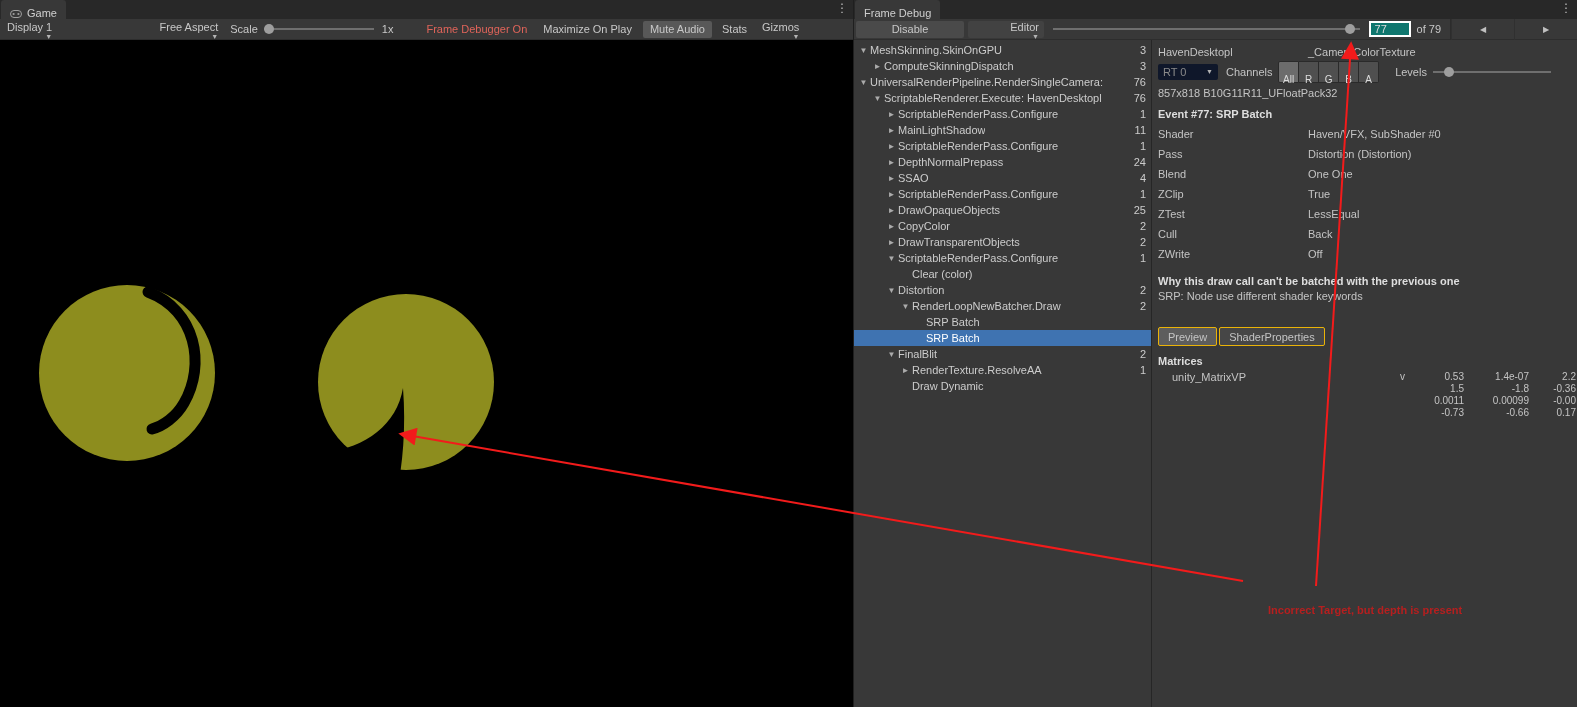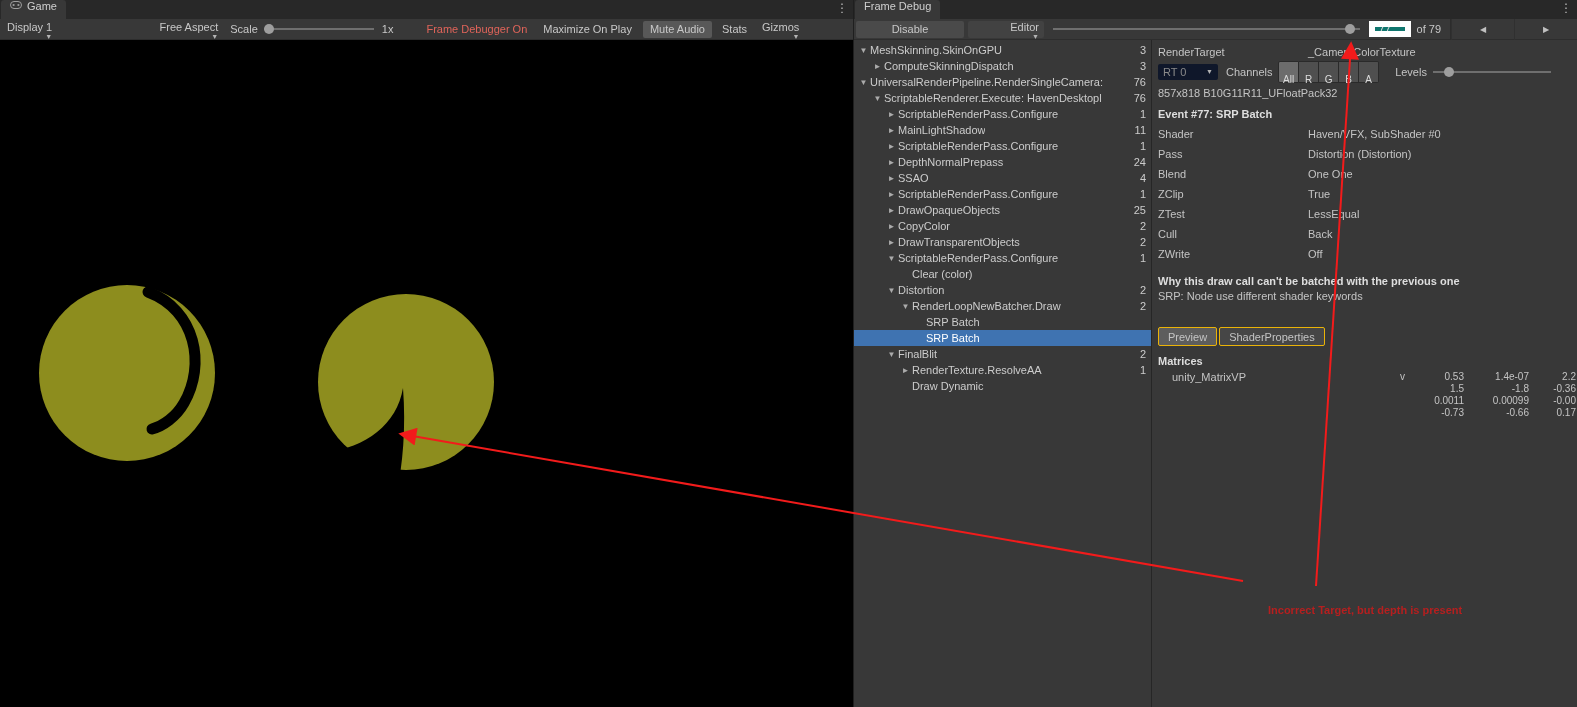--- a/index.html
+++ b/index.html
@@ -4,21 +4,21 @@
 <style>
   * { margin:0; padding:0; box-sizing:border-box; }
   html,body { background:#1e1e1e; }
   .root {
     position:relative; width:1577px; height:707px; overflow:hidden;
     background:#383838; font-family:"Liberation Sans", sans-serif;
     font-size:12px; color:#c8c8c8; user-select:none;
   }
   
   .tabbar { height:19px; background:#282828; display:flex; align-items:stretch; position:relative; }
-  .tab { height:19px; padding:0 9px; background:#383838; display:flex; align-items:flex-start; gap:5px;
+  .tab { height:19px; padding:0 9px; background:#383838; display:flex; align-items:flex-end; gap:5px;
          font-size:11px; color:#cfcfcf; border-radius:3px 3px 0 0; margin-left:1px; }
   .kebab { position:absolute; right:5px; top:1px; font-size:12px; color:#bdbdbd; cursor:pointer; }
   .toolbar { height:21px; background:#383838; border-bottom:1px solid #2d2d2d; display:flex;
              align-items:center; font-size:11px; color:#c8c8c8; white-space:nowrap; }
   .caret { font-size:7px; color:#b4b4b4; margin-left:4px; }
   .tb-dd { display:flex; align-items:flex-end; padding:0 5px; height:17px; cursor:pointer;flex-direction:column; }
   .tb-btn { display:flex; align-items:center; padding:0 7px; height:17px; cursor:pointer; border-radius:2px; }
   .tb-btn.active { background:#585858; }
   .warn { color:var(--warning,#e0645a); }
   .hslider { position:relative; height:12px; cursor:pointer; }
@@ -30,21 +30,21 @@
   .gp-aspect { width:158px; justify-content:space-between; margin-left:8px; }
   .gp-scale-slider { width:110px; margin-left:6px; }
   .gp-warn { margin-left:26px; }
   
   .vdivider { position:absolute; left:853px; top:0; width:1px; height:707px; background:#1f1f1f; }
   .debug-panel { position:absolute; left:854px; top:0; width:723px; height:707px; }
   .btn { background:#4a4a4a; border-radius:2px; text-align:center; cursor:pointer; }
   .disable-btn { width:108px; height:17px; line-height:17px; margin-left:2px; }
   .editor-dd { margin-left:4px; width:76px; justify-content:space-between; background:#424242; border-radius:2px; }
   .event-slider { flex:1; margin:0 9px; }
-  .numfield { width:42px; height:16px; background:#0f766e; border:6px solid #ffffff; color:#dcdcdc;
+  .numfield { width:42px; height:16px; background:#0f766e; border:2px solid #ffffff; color:#dcdcdc;
               font-family:"Liberation Sans", sans-serif; font-size:11px; padding:0 4px; outline:none; }
   .of-label { margin-left:6px; }
   .navsep { width:1px; height:21px; background:#2c2c2c; margin-left:9px; }
   .navbtn { width:63px; height:21px; display:flex; align-items:center; justify-content:center;
             font-size:8px; color:#c0c0c0; cursor:pointer; border-left:1px solid #303030; }
   .body { display:flex; height:667px; }
   
   .tree { width:298px; border-right:1px solid #262626; overflow:hidden; padding-top:2px; }
   .tree-row { height:16px; display:flex; align-items:center; font-size:11px; color:#cccccc; white-space:nowrap; cursor:pointer; }
   .tree-row.selected { background:var(--selection,#3f73b1); color:#ffffff; }
@@ -286,21 +286,21 @@
           </div>
           <div class="tree-row" style="padding-left: 45px;">
             <span class="foldout"></span>
             <span class="tlabel">Draw Dynamic</span>
             <span class="count"></span>
           </div>
         </div>
 
       <div class="detail">
         <div class="d-row">
-          <span class="d-label">RenderTarget</span>
+          <span class="d-label">HavenDesktopl</span>
           <span>_CameraColorTexture</span>
         </div>
         <div class="channels-row">
           <div class="mini-dd">
             <span>RT 0</span>
             <span class="caret">▼</span>
           </div>
           <span class="channels-label">Channels</span>
           <div class="seg">
               <div class="seg-btn active">All</div>

